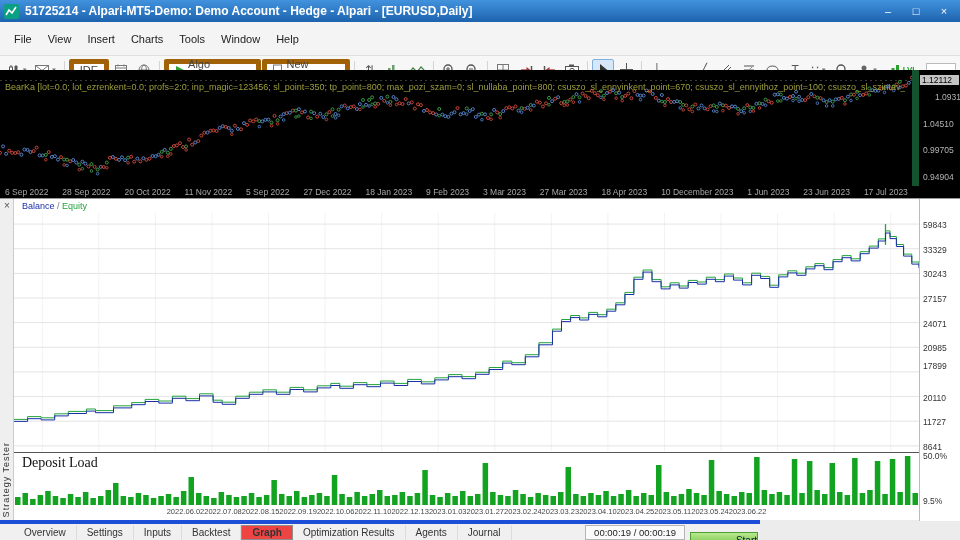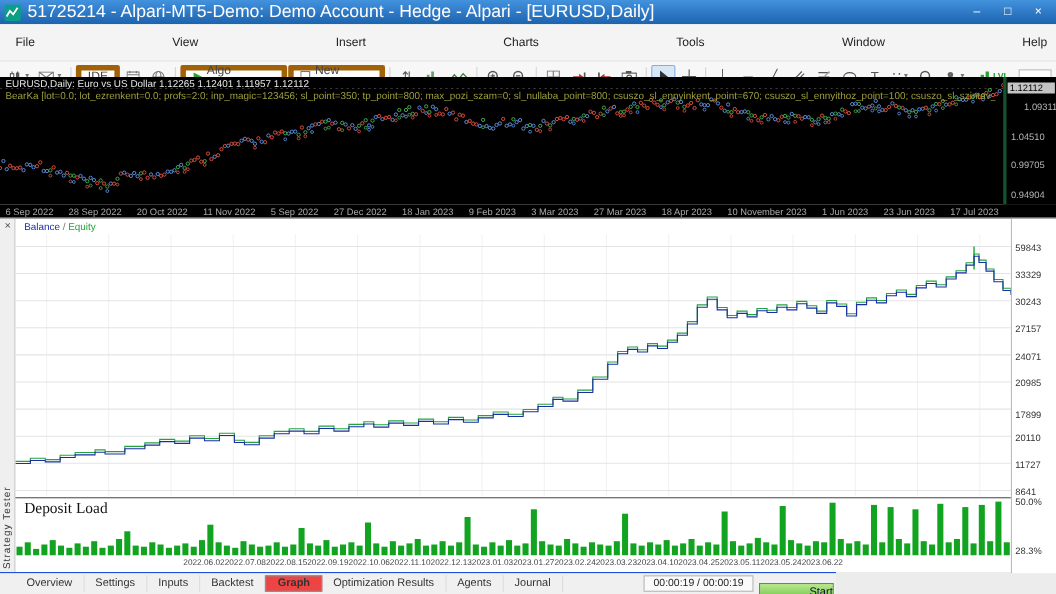--- a/index.html
+++ b/index.html
@@ -3,45 +3,45 @@
 <meta charset="utf-8">
 <style>
   *{margin:0;padding:0;box-sizing:border-box;}
   html,body{width:960px;height:540px;overflow:hidden;background:#fff;}
   body{font-family:"Liberation Sans",sans-serif;font-size:11px;color:#222;}
   .window{position:relative;width:960px;height:540px;background:#ececec;}
 
   
   .titlebar{height:22px;background:linear-gradient(#4292de,#1d63ae);color:#fff;display:flex;align-items:center;padding:0 2px 0 4px;}
   .app-icon{width:15px;height:15px;display:inline-block;}
-  .title{flex:1;margin-left:6px;font-size:16px;white-space:nowrap;overflow:hidden;}
+  .title{flex:1;margin-left:6px;font-size:12px;white-space:nowrap;overflow:hidden;font-weight:bold;}
   .win-btn{width:28px;height:18px;display:inline-flex;align-items:center;justify-content:center;font-size:11px;color:#fff;}
 
   
-  .menubar{height:34px;background:#f4f4f4;border-bottom:1px solid #e0e0e0;display:flex;align-items:center;padding-left:6px;justify-content:space-between;}
+  .menubar{height:34px;background:#f4f4f4;border-bottom:1px solid #e0e0e0;display:flex;align-items:center;padding-left:6px;}
   .menu-item{padding:2px 8px;color:#222;}
 
   
   .toolbar{height:28px;background:#f7f7f7;border-bottom:1px solid #c9c9c9;display:flex;align-items:center;padding:0 4px;gap:1px;}
   .tbtn{height:22px;min-width:22px;display:inline-flex;align-items:center;justify-content:center;gap:3px;padding:0 3px;border-radius:2px;color:#444;font-size:11px;border:1px solid transparent;}
   .tbtn.framed{border:5px solid #a16207;background:#fdfdfd;padding:0 6px;}
   .tbtn.active{background:#d6e7f8;border:1px solid #7fb0e0;}
   .sep{width:1px;height:18px;background:#d4d4d4;margin:0 3px;}
   .caret{font-size:7px;color:#777;line-height:1;}
   .glyph{font-size:12px;color:#555;line-height:1;}
   .lvl-text{color:#1f9e2c;font-size:8px;font-weight:bold;}
   .status-box{width:30px;height:13px;background:#fff;border:1px solid #bbb;margin-left:4px;}
   .tb-spacer{flex:1;}
 
   
   .chart{position:absolute;top:70px;left:0;width:960px;height:116px;background:#000;}
   #price-svg{position:absolute;left:0;top:0;}
   .sym-info{position:absolute;left:5px;top:1px;color:#e6e6e6;font-size:9px;white-space:nowrap;}
   .ea-info{position:absolute;left:5px;top:12px;color:#9e9e3c;font-size:9px;white-space:nowrap;overflow:hidden;width:900px;}
-  .price-scale{position:absolute;right:0;top:0;width:48px;height:116px;border-left:3px solid #14532d;background:#000;}
+  .price-scale{position:absolute;right:0;top:0;width:48px;height:116px;border-left:7px solid #14532d;background:#000;}
   .plabel{position:absolute;left:4px;color:#b5b5b5;font-size:8.5px;}
   .plabel.current{left:1px;right:1px;background:#c4c4c4;color:#000;padding:0 2px;}
   .date-axis{position:absolute;top:186px;left:0;width:960px;height:12px;background:#000;color:#a8a8a8;font-size:8.5px;display:flex;justify-content:space-between;padding:0 52px 0 5px;align-items:center;}
 
   
   .tester{position:absolute;top:198px;left:0;width:960px;height:322px;background:#fff;border-top:1px solid #999;}
   .side{position:absolute;left:0;top:0;width:14px;height:322px;background:#efefef;border-right:1px solid #ccc;}
   .side-close{display:block;width:14px;height:14px;text-align:center;font-size:10px;color:#555;line-height:14px;}
   .vlabel{position:absolute;bottom:4px;left:1px;writing-mode:vertical-rl;transform:rotate(180deg);font-size:9px;color:#333;letter-spacing:1px;}
   .legend{position:absolute;left:22px;top:2px;font-size:9px;}
@@ -53,21 +53,21 @@
   .dep-label{position:absolute;left:22px;top:256px;font-size:14px;color:#111;font-family:Liberation Serif, serif;}
   #load-svg{position:absolute;left:14px;top:256px;}
   .xlabels{position:absolute;left:14px;top:308px;width:905px;display:flex;justify-content:center;font-size:7.5px;color:#444;}
   .yaxis{position:absolute;right:0;top:0;width:41px;height:322px;border-left:1px solid #bbb;background:#fff;}
   .ylab{position:absolute;left:3px;font-size:8.5px;color:#333;}
   .loadlab{position:absolute;left:3px;font-size:8.5px;color:#333;}
   .loadlab.top{top:252px;}
   .loadlab.bottom{top:297px;}
 
   
-  .tabbar{position:absolute;bottom:0;left:0;width:760px;height:20px;background:#f0f0f0;border-top:1px solid #1d4ed8;display:flex;align-items:center;padding-left:14px;font-size:10px;}
+  .tabbar{position:absolute;bottom:0;left:0;width:760px;height:20px;background:#f0f0f0;border-top:4px solid #1d4ed8;display:flex;align-items:center;padding-left:14px;font-size:10px;}
   .tab{padding:2px 10px;border-right:1px solid #dcdcdc;color:#333;}
   .tab.active{background:#ef4444;border:1px solid #8f8f8f;font-weight:bold;padding:1px 10px;}
   .time-box{margin-left:auto;border:1px solid #b5b5b5;background:#fafafa;padding:1px 8px;font-size:9.5px;color:#222;}
   .start-btn{width:68px;text-align:right;background:linear-gradient(#b9e98c,#67bf42);border:1px solid #4f9e34;margin:16px 2px 0 5px;padding:2px 0;font-size:10px;color:#113;}
 </style>
 </head>
 <body>
 
 <div class="window">
 
@@ -653,21 +653,20 @@
         <circle cx="893.7" cy="16.4" r="1.5" fill="none" stroke="#44a54e" stroke-width="0.9"></circle>
         <circle cx="893.7" cy="20.5" r="1.3" fill="none" stroke="#5b8dd9" stroke-width="0.8"></circle>
         <circle cx="896.7" cy="14.5" r="1.5" fill="none" stroke="#d94d3f" stroke-width="0.9"></circle>
         <circle cx="899.8" cy="11.8" r="1.5" fill="none" stroke="#44a54e" stroke-width="0.9"></circle>
         <circle cx="899.8" cy="17.6" r="1.3" fill="none" stroke="#5b8dd9" stroke-width="0.8"></circle>
         <circle cx="902.8" cy="16.4" r="1.5" fill="none" stroke="#d94d3f" stroke-width="0.9"></circle>
         <circle cx="905.9" cy="15.6" r="1.5" fill="none" stroke="#d94d3f" stroke-width="0.9"></circle>
         <circle cx="908.9" cy="12.8" r="1.5" fill="none" stroke="#5b8dd9" stroke-width="0.9"></circle>
         <circle cx="912.0" cy="7.6" r="1.5" fill="none" stroke="#d94d3f" stroke-width="0.9"></circle>
       </svg>
-    <div class="sym-info">EURUSD,Daily: Euro vs US Dollar  1.12265 1.12401 1.11957 1.12112</div>
     <div class="ea-info">BearKa [lot=0.0; lot_ezrenkent=0.0; profs=2:0; inp_magic=123456; sl_point=350; tp_point=800; max_pozi_szam=0; sl_nullaba_point=800; csuszo_sl_ennyinkent_point=670; csuszo_sl_ennyithoz_point=100; csuszo_sl_szintav_point=50; ind_zar=false; zaras_csak_pluszban=false; gyertyasz</div>
     <div class="price-scale" id="price-scale">
         <div class="plabel current" style="top: 5.48889px;">1.12112</div>
         <div class="plabel" style="top: 22.05px; margin-left: 12px;">1.09311</div>
         <div class="plabel" style="top: 48.7222px;">1.04510</div>
         <div class="plabel" style="top: 75.4167px;">0.99705</div>
         <div class="plabel" style="top: 102.089px;">0.94904</div>
       </div>
   </div>
   <div class="date-axis" id="date-axis">
@@ -675,21 +674,21 @@
       <span class="date-label">28 Sep 2022</span>
       <span class="date-label">20 Oct 2022</span>
       <span class="date-label">11 Nov 2022</span>
       <span class="date-label">5 Sep 2022</span>
       <span class="date-label">27 Dec 2022</span>
       <span class="date-label">18 Jan 2023</span>
       <span class="date-label">9 Feb 2023</span>
       <span class="date-label">3 Mar 2023</span>
       <span class="date-label">27 Mar 2023</span>
       <span class="date-label">18 Apr 2023</span>
-      <span class="date-label">10 November 2023</span>
+      <span class="date-label">10 December 2023</span>
       <span class="date-label">1 Jun 2023</span>
       <span class="date-label">23 Jun 2023</span>
       <span class="date-label">17 Jul 2023</span>
     </div>
 
   <div class="tester">
     <div class="side">
       <span class="side-close">×</span>
       <span class="vlabel">Strategy Tester</span>
     </div>
@@ -864,28 +863,28 @@
         <span class="xlab">2023.02.24</span>
         <span class="xlab">2023.03.23</span>
         <span class="xlab">2023.04.10</span>
         <span class="xlab">2023.04.25</span>
         <span class="xlab">2023.05.11</span>
         <span class="xlab">2023.05.24</span>
         <span class="xlab">2023.06.22</span>
       </div>
     <div class="yaxis" id="yaxis">
       <div class="loadlab top">50.0%</div>
-      <div class="loadlab bottom">28.3%</div>
+      <div class="loadlab bottom">9.5%</div>
     <div class="ylab" style="top: 21.0694px;">59843</div>
         <div class="ylab" style="top: 45.708px;">33329</div>
         <div class="ylab" style="top: 70.3546px;">30243</div>
         <div class="ylab" style="top: 95.0011px;">27157</div>
         <div class="ylab" style="top: 119.648px;">24071</div>
         <div class="ylab" style="top: 144.294px;">20985</div>
-        <div class="ylab" style="top: 173px;">17899</div>
+        <div class="ylab" style="top: 162px;">17899</div>
         <div class="ylab" style="top: 193.587px;">20110</div>
         <div class="ylab" style="top: 218.234px;">11727</div>
         <div class="ylab" style="top: 242.881px;">8641</div>
       </div>
   </div>
 
   <div class="tabbar">
     <span id="tabbar-tabs" style="display:flex;align-items:center;">
         <span class="tab">Overview</span>
         <span class="tab">Settings</span>

